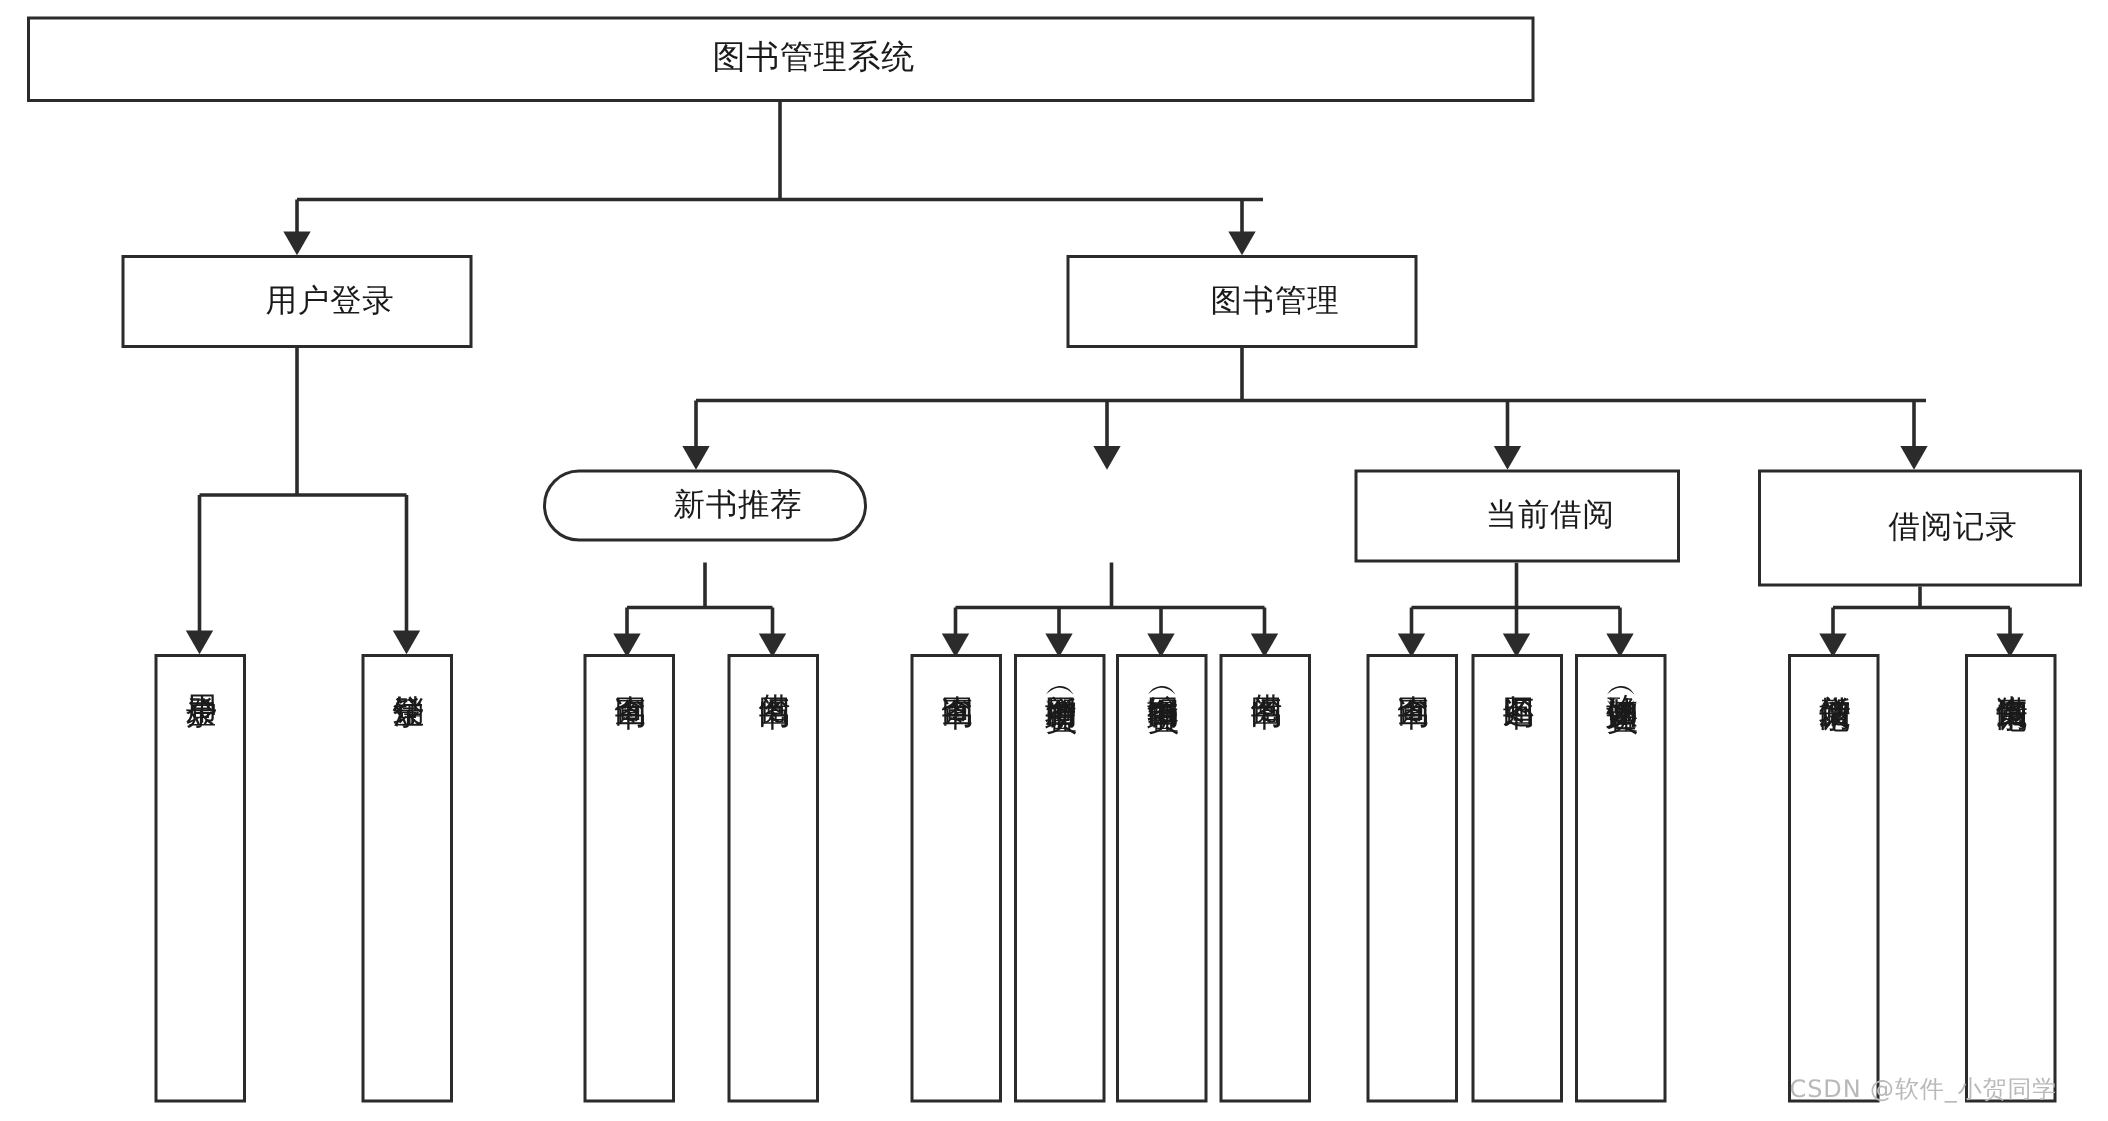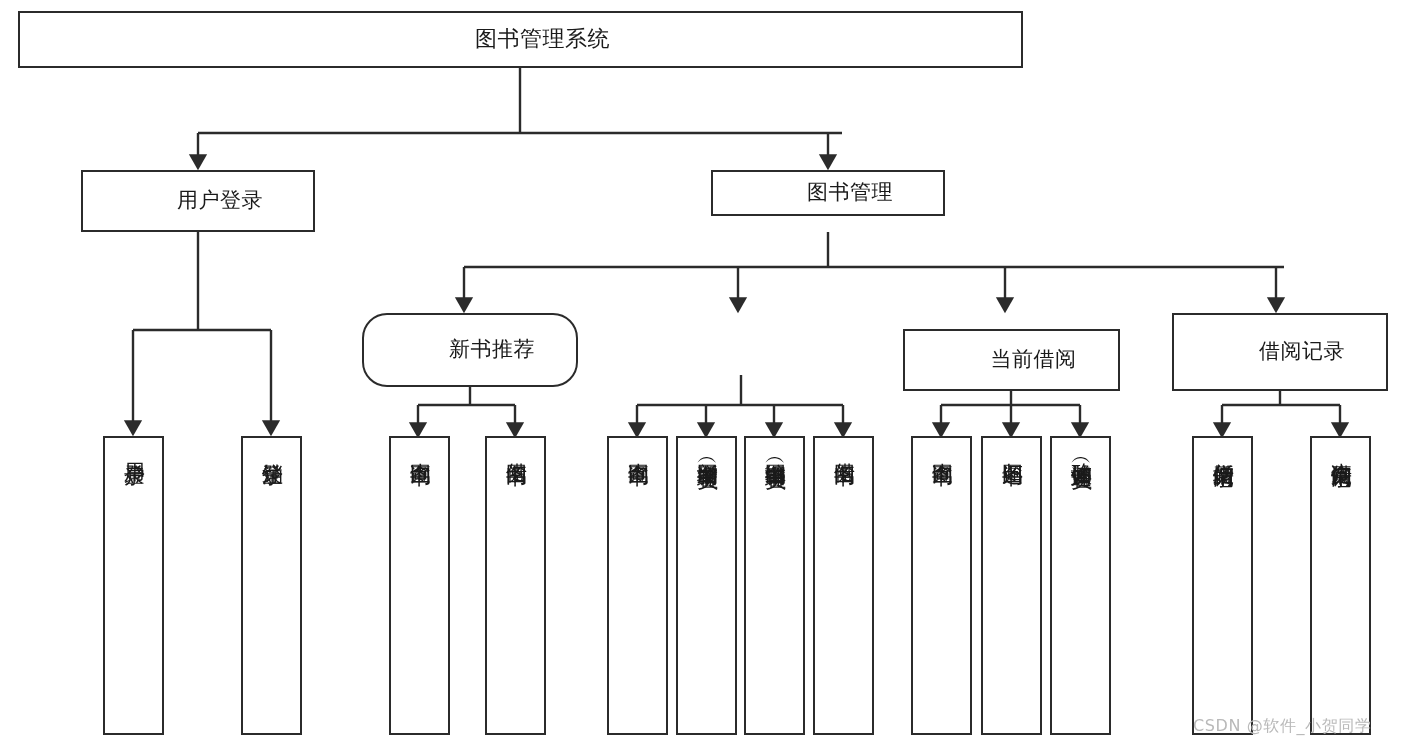--- a/index.html
+++ b/index.html
@@ -129,28 +129,28 @@
     </g>
   </svg>
 
   <div class="node node-h node-root" style="left:18px; top:11px; width:1005px; height:57px;">
     <span class="label">图书管理系统</span>
   </div>
 
   <div class="node node-h" style="left:81px; top:170px; width:234px; height:62px;">
     <span class="label">用户登录</span>
   </div>
-  <div class="node node-h" style="left:711px; top:170px; width:234px; height:46px;">
+  <div class="node node-h" style="left:711px; top:170px; width:234px; height:62px;">
     <span class="label">图书管理</span>
   </div>
 
-  <div class="node node-h" style="left:362px; top:313px; width:216px; height:74px;border-radius:25px;">
+  <div class="node node-h" style="left:362px; top:313px; width:216px; height:48px;border-radius:25px;">
     <span class="label">新书推荐</span>
   </div>
-  <div class="node node-h" style="left:903px; top:313px; width:217px; height:62px;margin-top:16px;">
+  <div class="node node-h" style="left:903px; top:313px; width:217px; height:62px;">
     <span class="label">当前借阅</span>
   </div>
   <div class="node node-h" style="left:1172px; top:313px; width:216px; height:78px;">
     <span class="label">借阅记录</span>
   </div>
 
   <div class="node node-v" style="left:103px; top:436px; width:61px; height:299px;">
     <span class="label">用户登录</span>
   </div>
   <div class="node node-v" style="left:241px; top:436px; width:61px; height:299px;">

